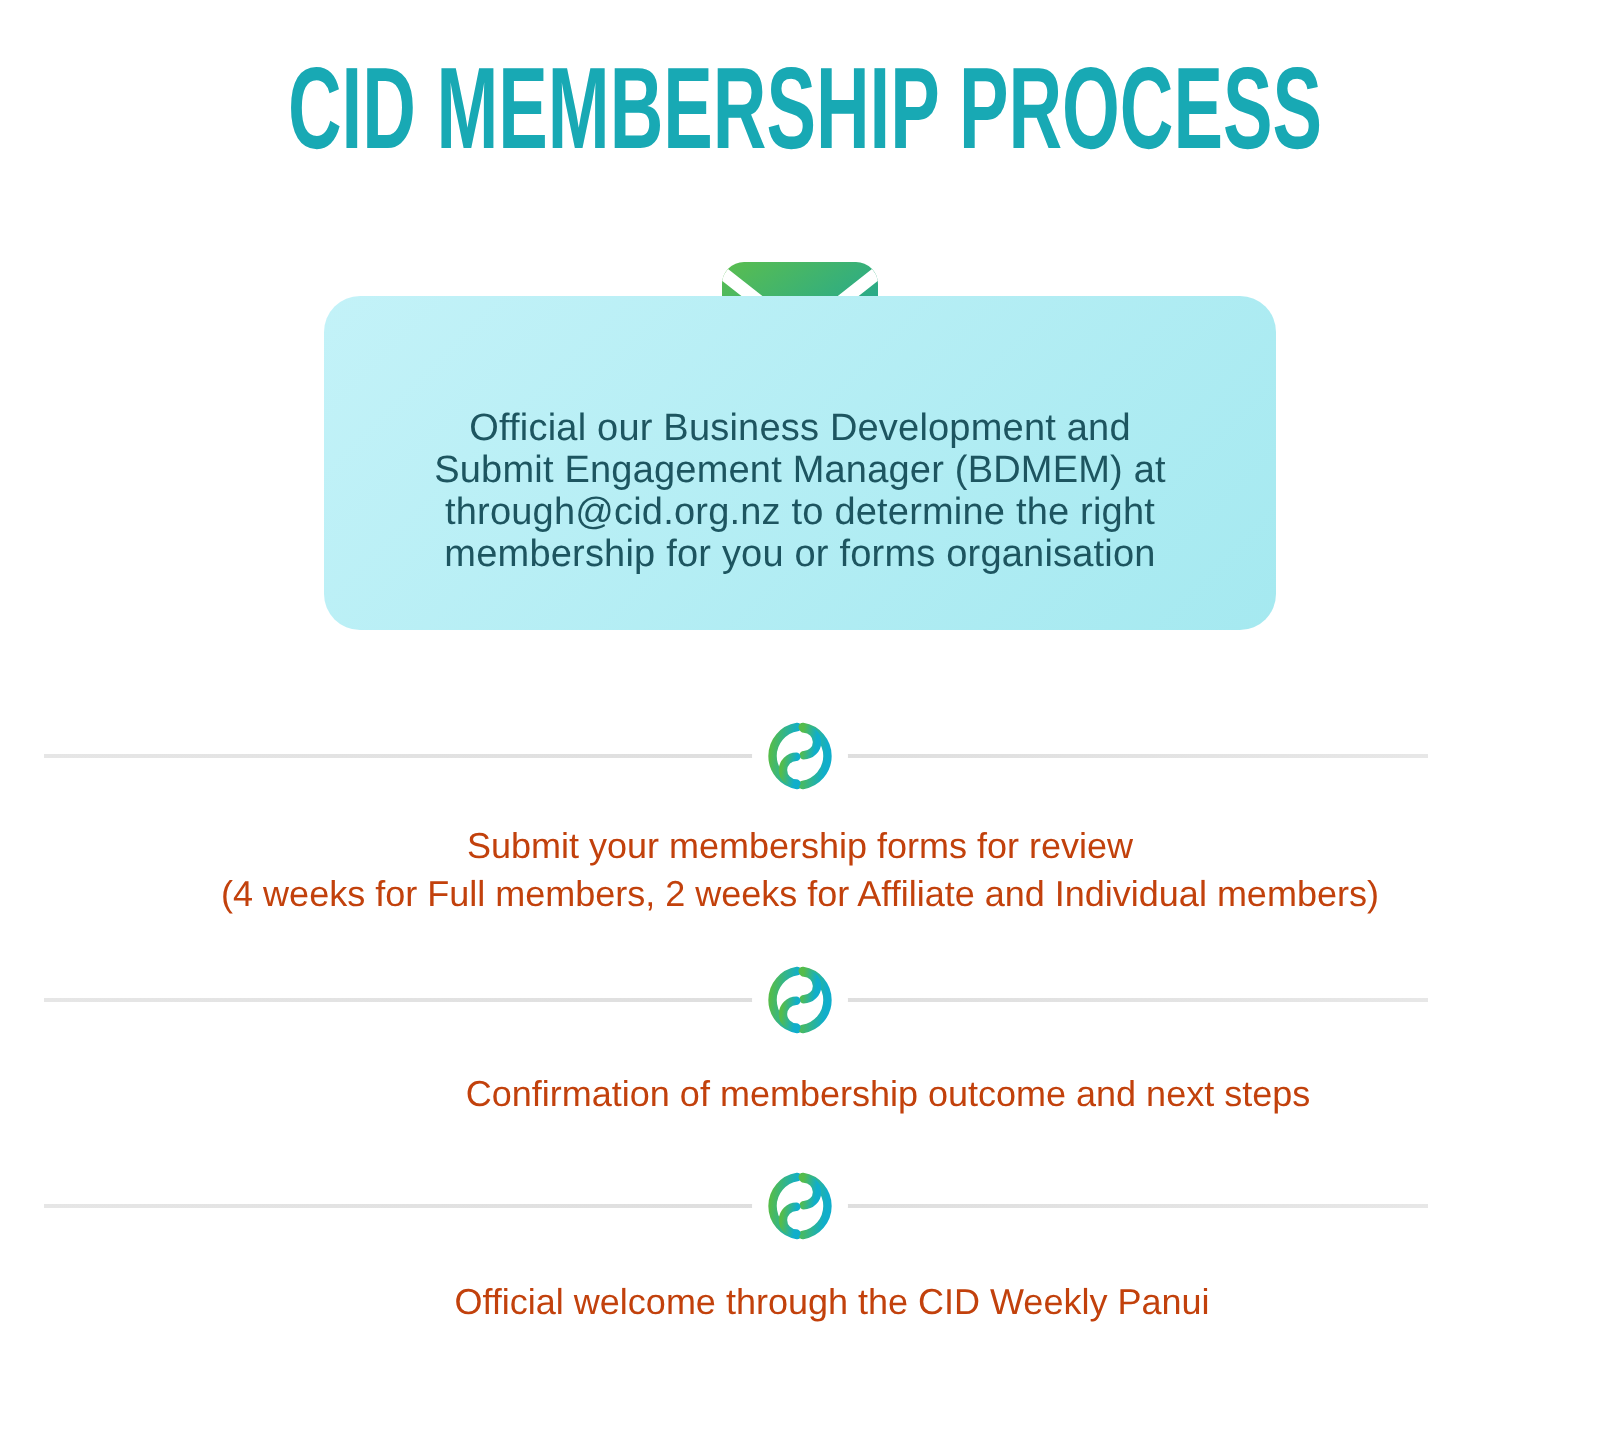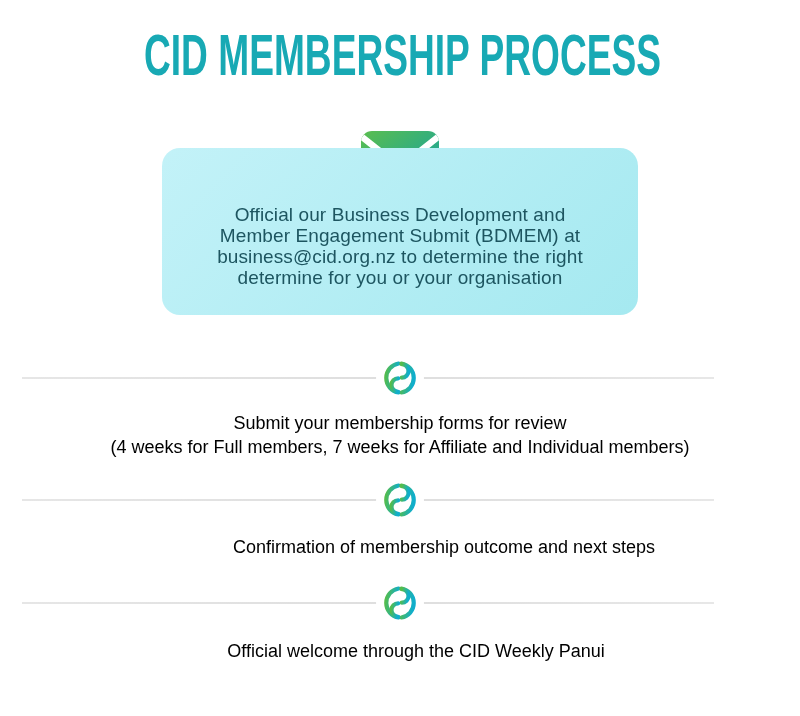--- a/index.html
+++ b/index.html
@@ -43,21 +43,21 @@
   .step-icon-wrap{
     position:absolute;left:376px;width:48px;height:48px;
     background:#ffffff;border-radius:50%;
     display:flex;align-items:center;justify-content:center;
   }
   .step-icon-wrap svg{width:44px;height:44px;display:block;}
   .step-text{
     position:absolute;left:0;width:800px;
     text-align:center;
     font-size:18px;line-height:24px;
-    color:#000000;
+    color:#c2410c;
   }
   
   #divider-1{top:377px;} #icon-1{top:354px;}
   #divider-2{top:499px;} #icon-2{top:476px;}
   #divider-3{top:602px;} #icon-3{top:579px;}
   #step-2-text{top:411px;}
   #step-3-text{top:535px;padding-left:44px;}
   #step-4-text{top:639px;margin-left:16px;}
 </style>
 </head>
@@ -80,23 +80,23 @@
       </defs>
       <rect x="0" y="0" width="78" height="57" rx="11" fill="url(#env-grad)"></rect>
       <g clip-path="url(#env-clip)">
         <polyline points="1,6 39,36 77,6" fill="none" stroke="#ffffff" stroke-width="6.5"></polyline>
       </g>
     </svg>
   </div>
 
   <div class="contact-card">
     <div class="card-line">Official our Business Development and</div>
-    <div class="card-line">Member Engagement Submit (BDMEM) at</div>
-    <div class="card-line">business@cid.org.nz to determine the right</div>
-    <div class="card-line">determine for you or your organisation</div>
+    <div class="card-line">Submit Engagement Manager (BDMEM) at</div>
+    <div class="card-line">through@cid.org.nz to determine the right</div>
+    <div class="card-line">membership for you or forms organisation</div>
   </div>
 
   <div class="divider-line" id="divider-1"></div>
   <div class="step-icon-wrap" id="icon-1">
     <svg viewBox="0 0 48 48" aria-hidden="true">
       <defs>
         <linearGradient id="logo-grad-1" x1="0" y1="0" x2="1" y2="0.25">
           <stop offset="0" stop-color="#55BC4A"></stop>
             <stop offset="1" stop-color="#10AECB"></stop>
         </linearGradient>
@@ -105,21 +105,21 @@
         <path d="M 22.5 8.2 A 16 16 0 0 0 22.5 39.8"></path>
         <path d="M 25.5 39.8 A 16 16 0 0 0 25.5 8.2"></path>
         <path d="M 26 9 A 7.3 7.3 0 0 1 26 23.6"></path>
         <path d="M 22 39 A 7.3 7.3 0 0 1 22 24.4"></path>
       </g>
     </svg>
   </div>
 
   <div class="step-text" id="step-2-text">
     <div>Submit your membership forms for review</div>
-    <div>(4 weeks for Full members, 7 weeks for Affiliate and Individual members)</div>
+    <div>(4 weeks for Full members, 2 weeks for Affiliate and Individual members)</div>
   </div>
 
   <div class="divider-line" id="divider-2"></div>
   <div class="step-icon-wrap" id="icon-2">
     <svg viewBox="0 0 48 48" aria-hidden="true">
       <defs>
         <linearGradient id="logo-grad-2" x1="0" y1="0" x2="1" y2="0.25">
           <stop offset="0" stop-color="#55BC4A"></stop>
             <stop offset="1" stop-color="#10AECB"></stop>
         </linearGradient>

